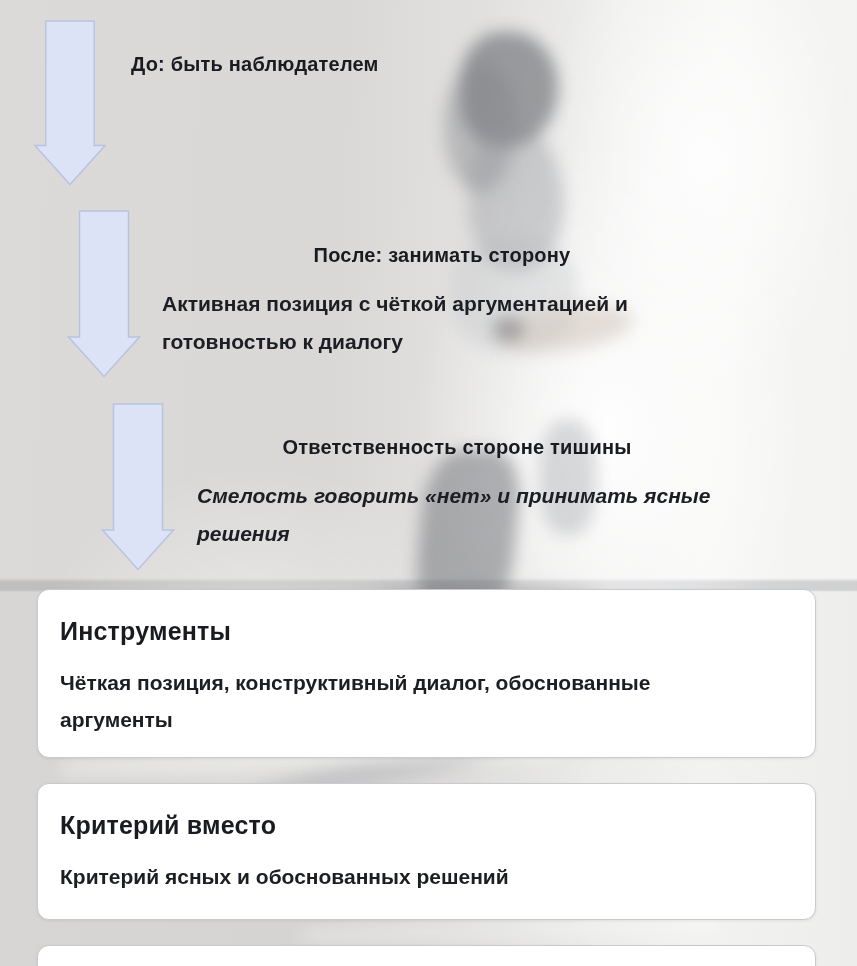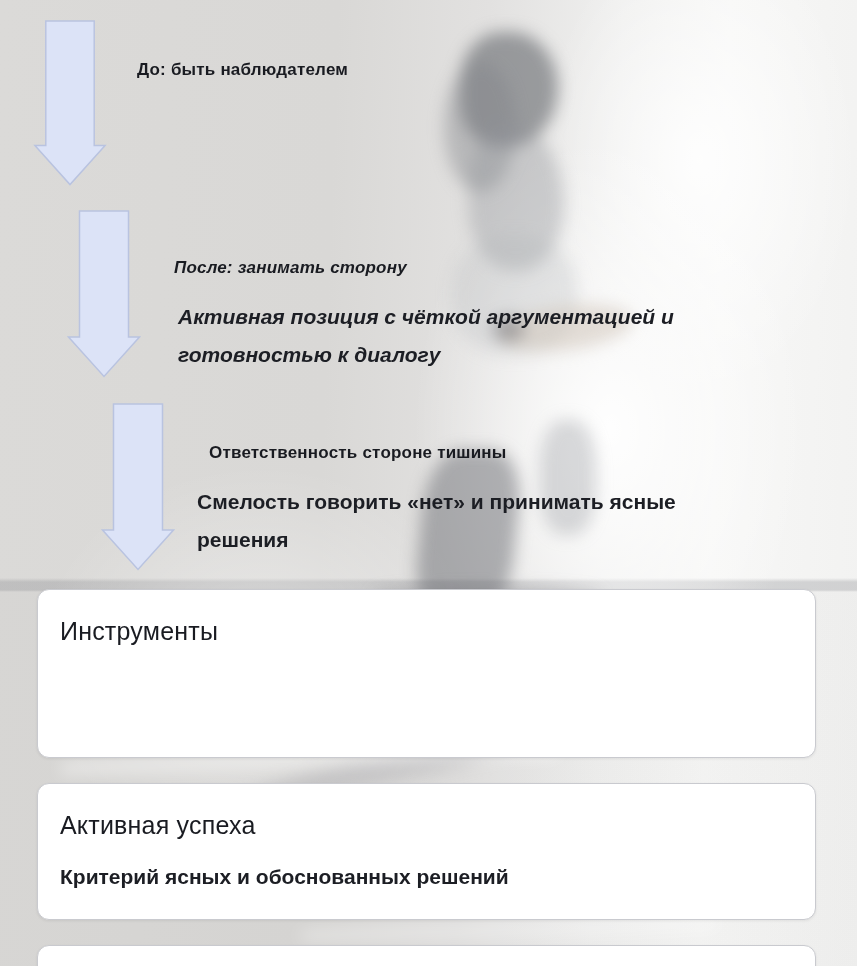--- a/index.html
+++ b/index.html
@@ -38,42 +38,42 @@
   
   .arrow{position:absolute;}
   .arrow polygon{fill:var(--arrow-fill,#dce3f7);stroke:var(--arrow-stroke,#b9c3e0);stroke-width:1.5;}
   .a1{left:33px;top:20px;width:74px;height:166px;}
   .a2{left:67px;top:210px;width:74px;height:168px;}
   .a3{left:101px;top:402px;width:74px;height:170px;}
 
   
   .step{position:absolute;}
   .step h2{
-    margin:12px;font-size:17px;line-height:32px;font-weight:700;
-    color:var(--title-text,#191b21);letter-spacing:0.2px;
+    margin:6px;font-size:20px;line-height:32px;font-weight:700;
+    color:var(--title-text,#191b21);letter-spacing:0.2px;text-align:center;
   }
   .step p{
     margin:14px 0 0 0;font-size:21px;line-height:38px;font-weight:700;
     color:var(--body-text,#1c1e24);
   }
   .s1{left:125px;top:42px;}  .s1 p{max-width:600px;}
-  .s2{left:162px;top:240px;font-style:italic;} .s2 p{max-width:560px;margin-left:16px;}
-  .s3{left:197px;top:425px;} .s3 p{max-width:520px;}
+  .s2{left:162px;top:233px;} .s2 p{max-width:560px;}
+  .s3{left:197px;top:425px;} .s3 p{max-width:520px;font-style:italic;}
 
   
   .card{
     position:absolute;left:37px;width:779px;box-sizing:border-box;
     background:var(--card-background,#ffffff);
     border:1.5px solid var(--card-border,#c9cacf);
     border-radius:12px;
     padding:24px 22px 0 22px;
     box-shadow:0 1px 3px rgba(0,0,0,0.07);
   }
   .card h3{
-    margin:0;font-size:25px;line-height:34px;font-weight:400;
+    margin:0;font-size:25px;line-height:34px;font-weight:700;
     color:var(--title-text,#191b21);letter-spacing:0.2px;
   }
   .card p{
     margin:16px 0 0 0;font-size:21px;line-height:37px;font-weight:700;
     color:var(--body-text,#1c1e24);max-width:680px;
   }
   .c1{top:589px;height:169px;}
   .c2{top:783px;height:137px;}
   .c3{top:945px;height:60px;}
 </style>
@@ -118,22 +118,23 @@
     <p>Активная позиция с чёткой аргументацией и готовностью к диалогу</p>
   </section>
 
   <section class="step s3">
     <h2>Ответственность стороне тишины</h2>
     <p>Смелость говорить «нет» и принимать ясные решения</p>
   </section>
 
   <div class="card c1">
     <h3>Инструменты</h3>
+    <p>Чёткая позиция, конструктивный диалог, обоснованные аргументы</p>
   </div>
 
   <div class="card c2">
-    <h3>Активная успеха</h3>
+    <h3>Критерий вместо</h3>
     <p>Критерий ясных и обоснованных решений</p>
   </div>
 
   <div class="card c3"></div>
 
 </div>
 
 </body></html>

